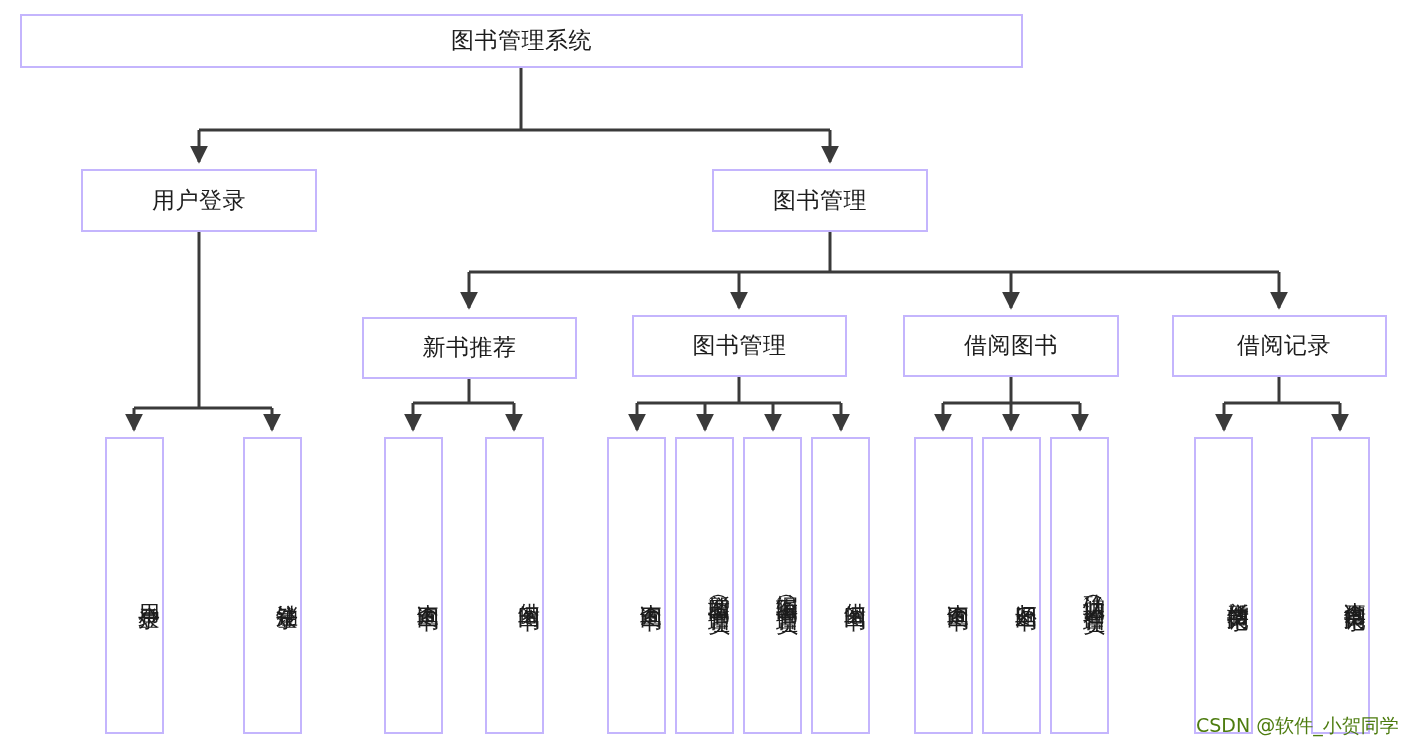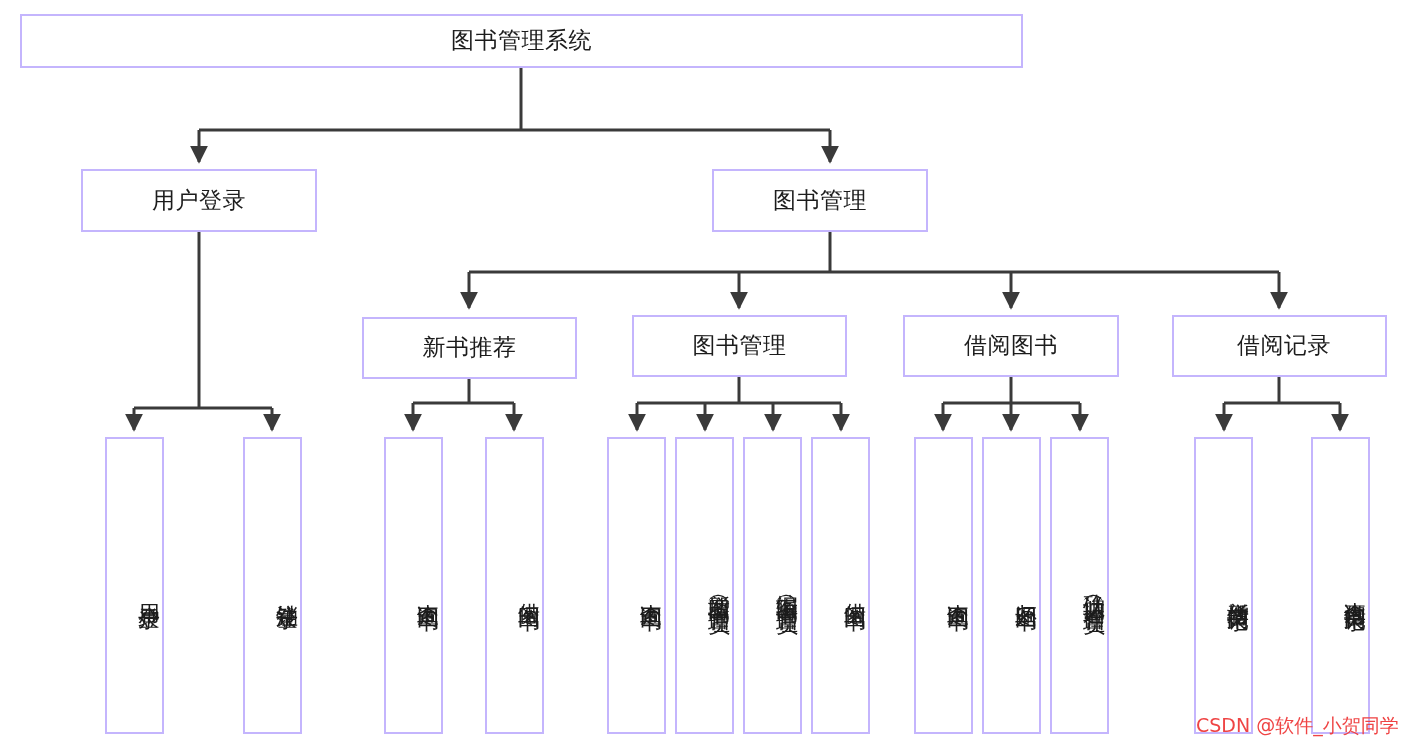--- a/index.html
+++ b/index.html
@@ -58,21 +58,21 @@
     display: block;
   }
   .node-v.tall .vlabel {
     letter-spacing: 3px;
   }
   #watermark {
     position: absolute;
     left: 1196px;
     top: 713px;
     font-size: 19px;
-    color: #ef4444;
+    color: #4d7c0f;
     white-space: nowrap;
     font-family: "DejaVu Sans", "Liberation Sans", sans-serif;
     pointer-events: none;
   }
 </style>
 </head>
 <body>
 
 <div id="diagram-root">
 

